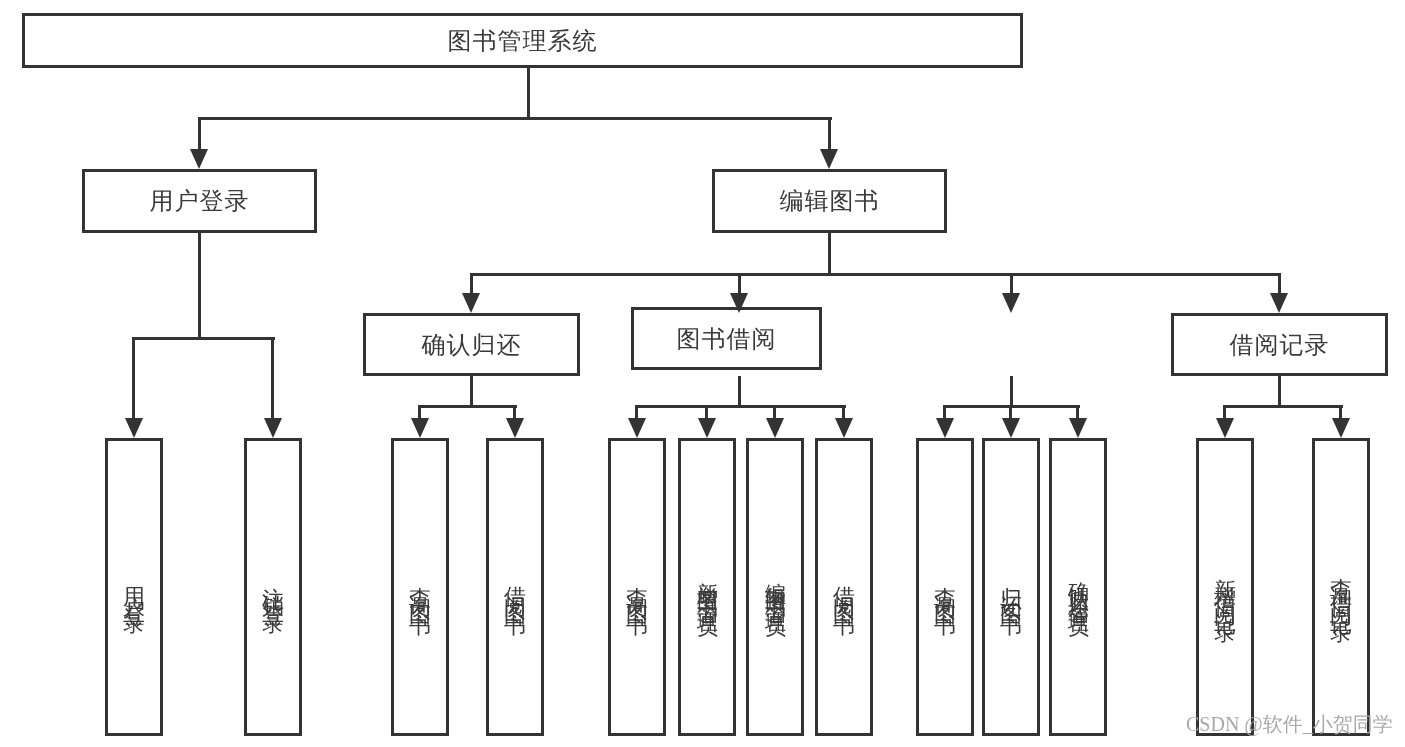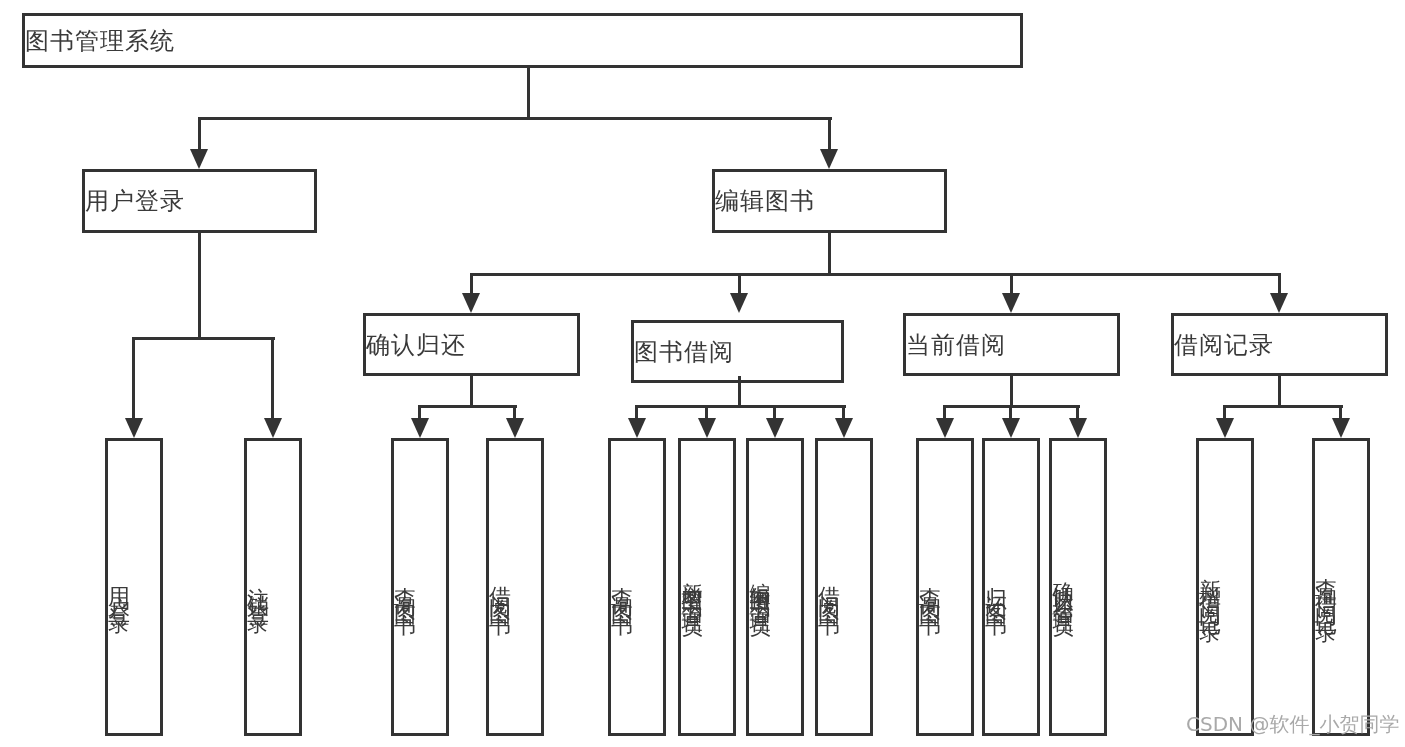--- a/index.html
+++ b/index.html
@@ -10,20 +10,21 @@
     overflow:hidden;
     font-family:"DejaVu Sans","Liberation Sans",sans-serif;
   }
   .box{
     position:absolute;
     box-sizing:border-box;
     border:3px solid #333333;
     background:#ffffff;
     display:flex;
     align-items:center;
+    justify-content:center;
     color:#3a3a3a;
   }
   .hbox{font-size:24px;letter-spacing:1px;}
   .vbox{width:58px;top:438px;height:298px;}
   .vbox span{
     writing-mode:vertical-rl;
     text-orientation:mixed;
     font-size:22px;
     letter-spacing:9px;
     line-height:1;
@@ -38,20 +39,21 @@
     border-right:9px solid transparent;
     border-top:20px solid #333333;
   }
   #watermark{
     position:absolute;
     left:1186px;top:711px;
     font-size:20px;
     color:#a9a9a9;
     white-space:nowrap;
     z-index:5;
+    font-family:Liberation Serif, serif;
   }
 </style>
 </head>
 <body>
 
 <div id="stage">
 
   <div class="box hbox" style="left:22px;top:13px;width:1001px;height:55px;">
     <span>图书管理系统</span>
   </div>
@@ -59,25 +61,22 @@
   <div class="box hbox" style="left:82px;top:169px;width:235px;height:64px;">
     <span>用户登录</span>
   </div>
   <div class="box hbox" style="left:712px;top:169px;width:235px;height:64px;">
     <span>编辑图书</span>
   </div>
 
   <div class="box hbox" style="left:363px;top:313px;width:217px;height:63px;">
     <span>确认归还</span>
   </div>
-  <div class="box hbox" style="left:631px;top:320px;width:213px;height:63px;">
+  <div class="box hbox" style="left:631px;top:307px;width:191px;height:63px;">
     <span>图书借阅</span>
-  </div>
-  <div class="box hbox" style="left:903px;top:313px;width:217px;height:63px;">
-    <span>当前借阅</span>
   </div>
   <div class="box hbox" style="left:1171px;top:313px;width:217px;height:63px;">
     <span>借阅记录</span>
   </div>
 
   <div class="box vbox" style="left:105px;">
     <span>用户登录</span>
   </div>
   <div class="box vbox" style="left:244px;">
     <span>注销登录</span>

